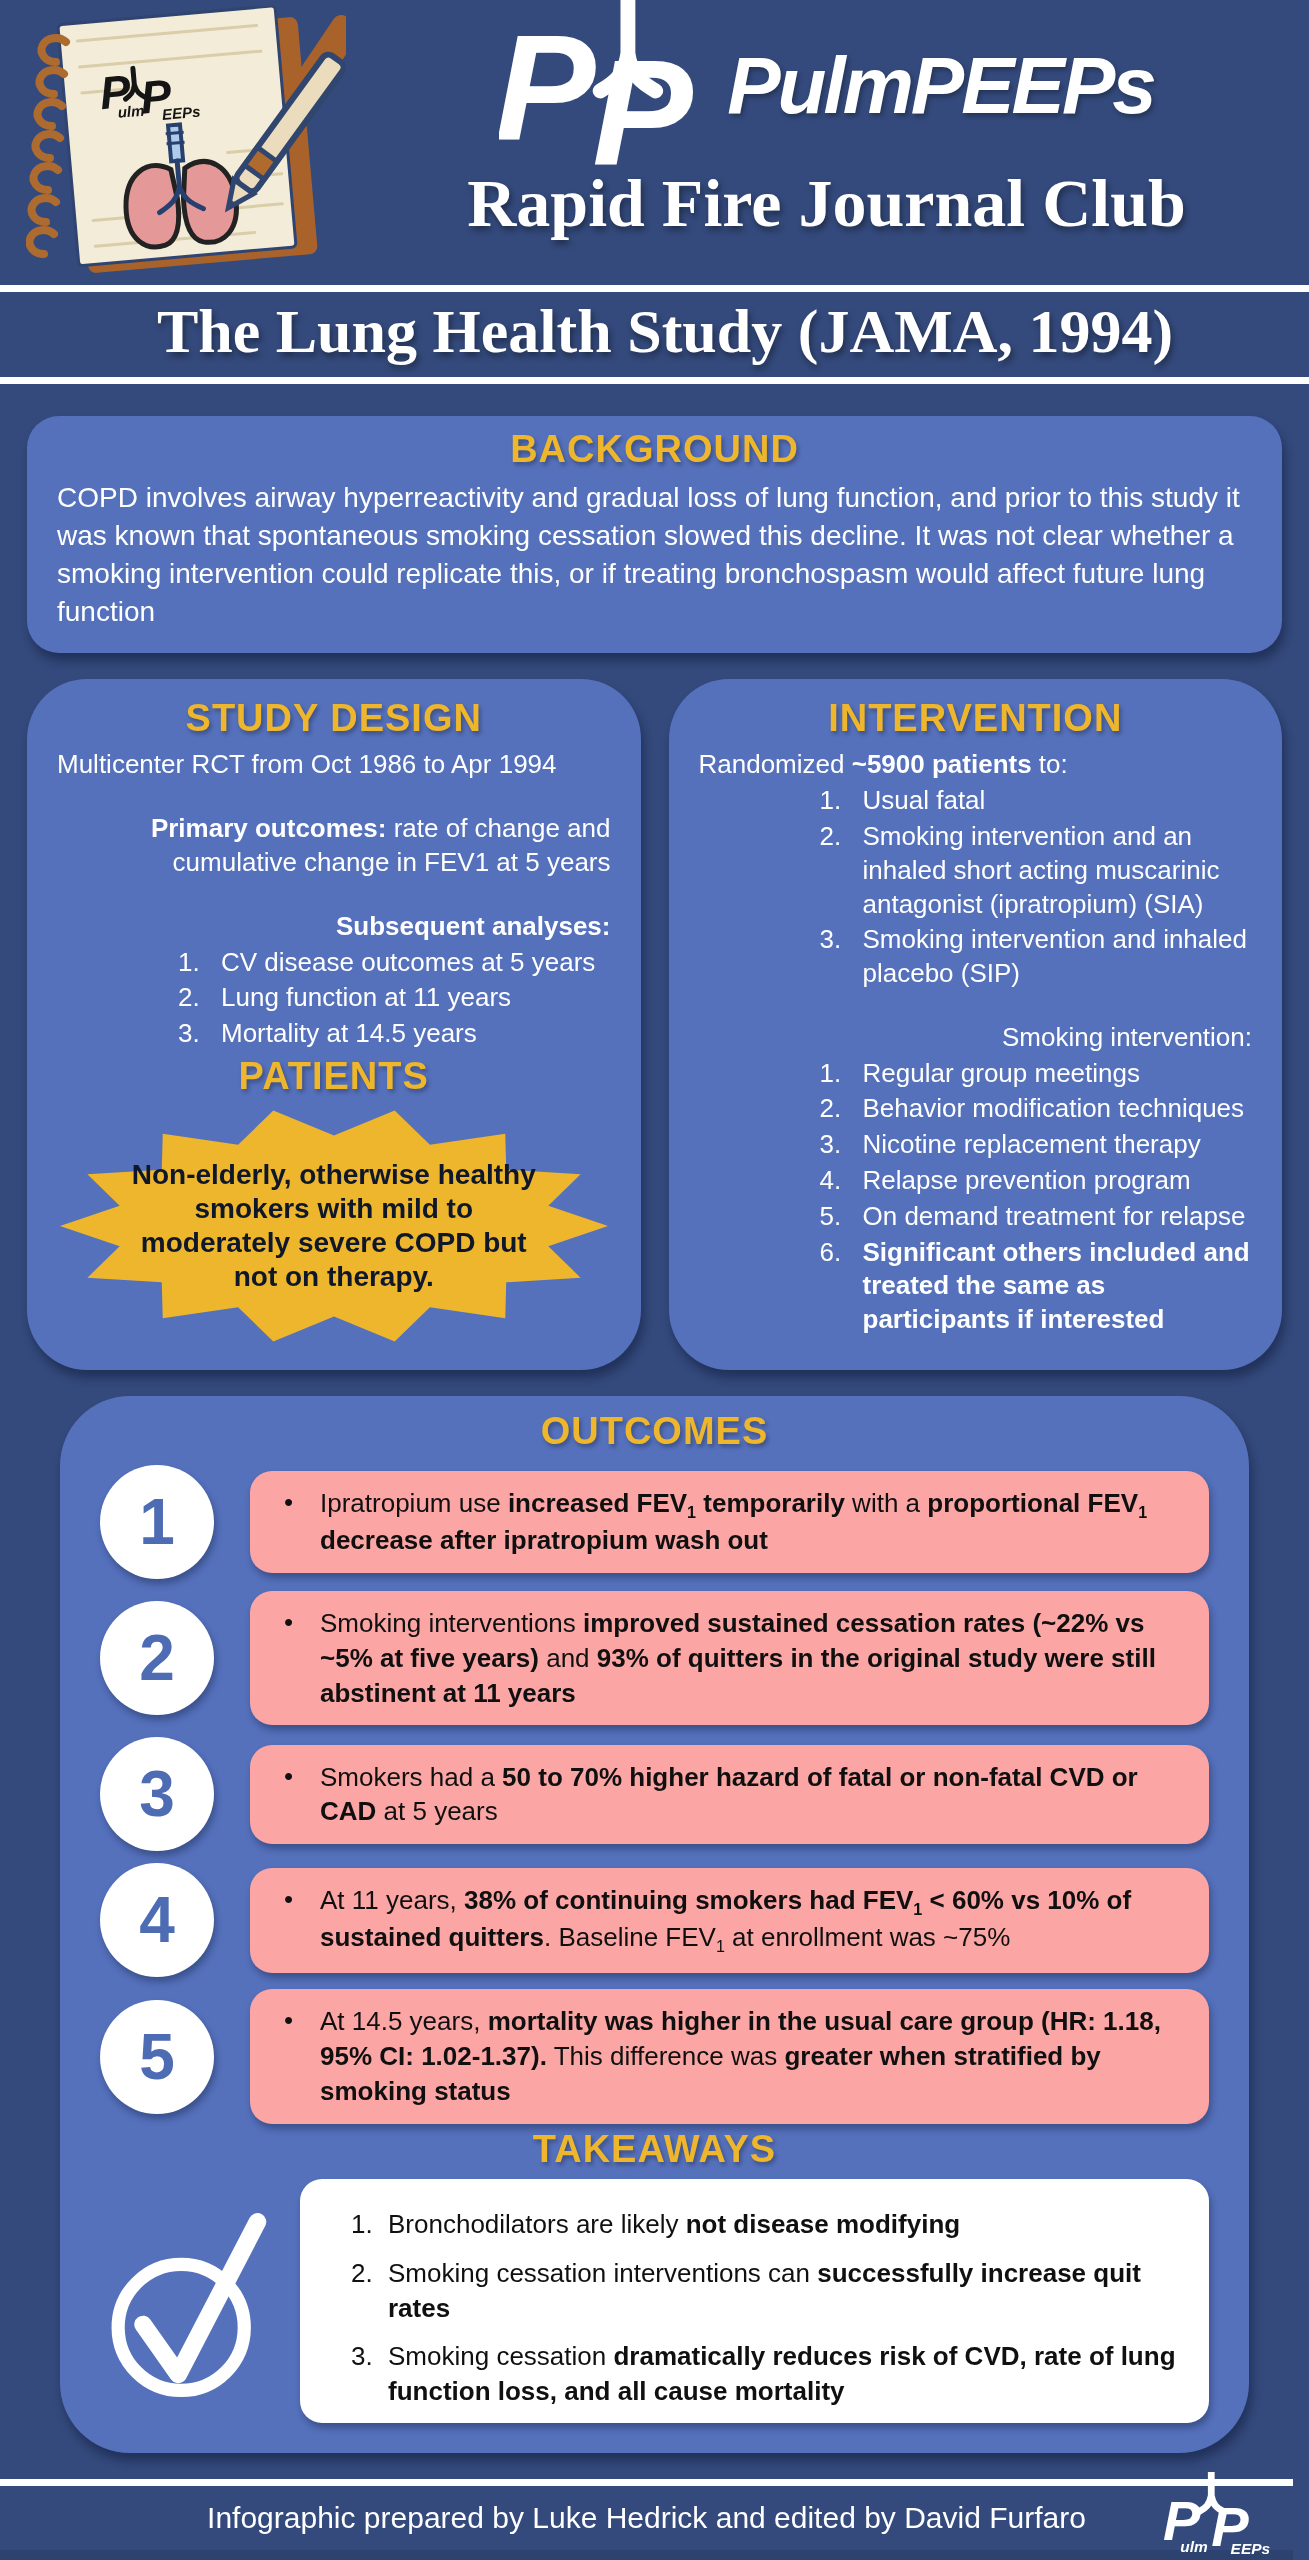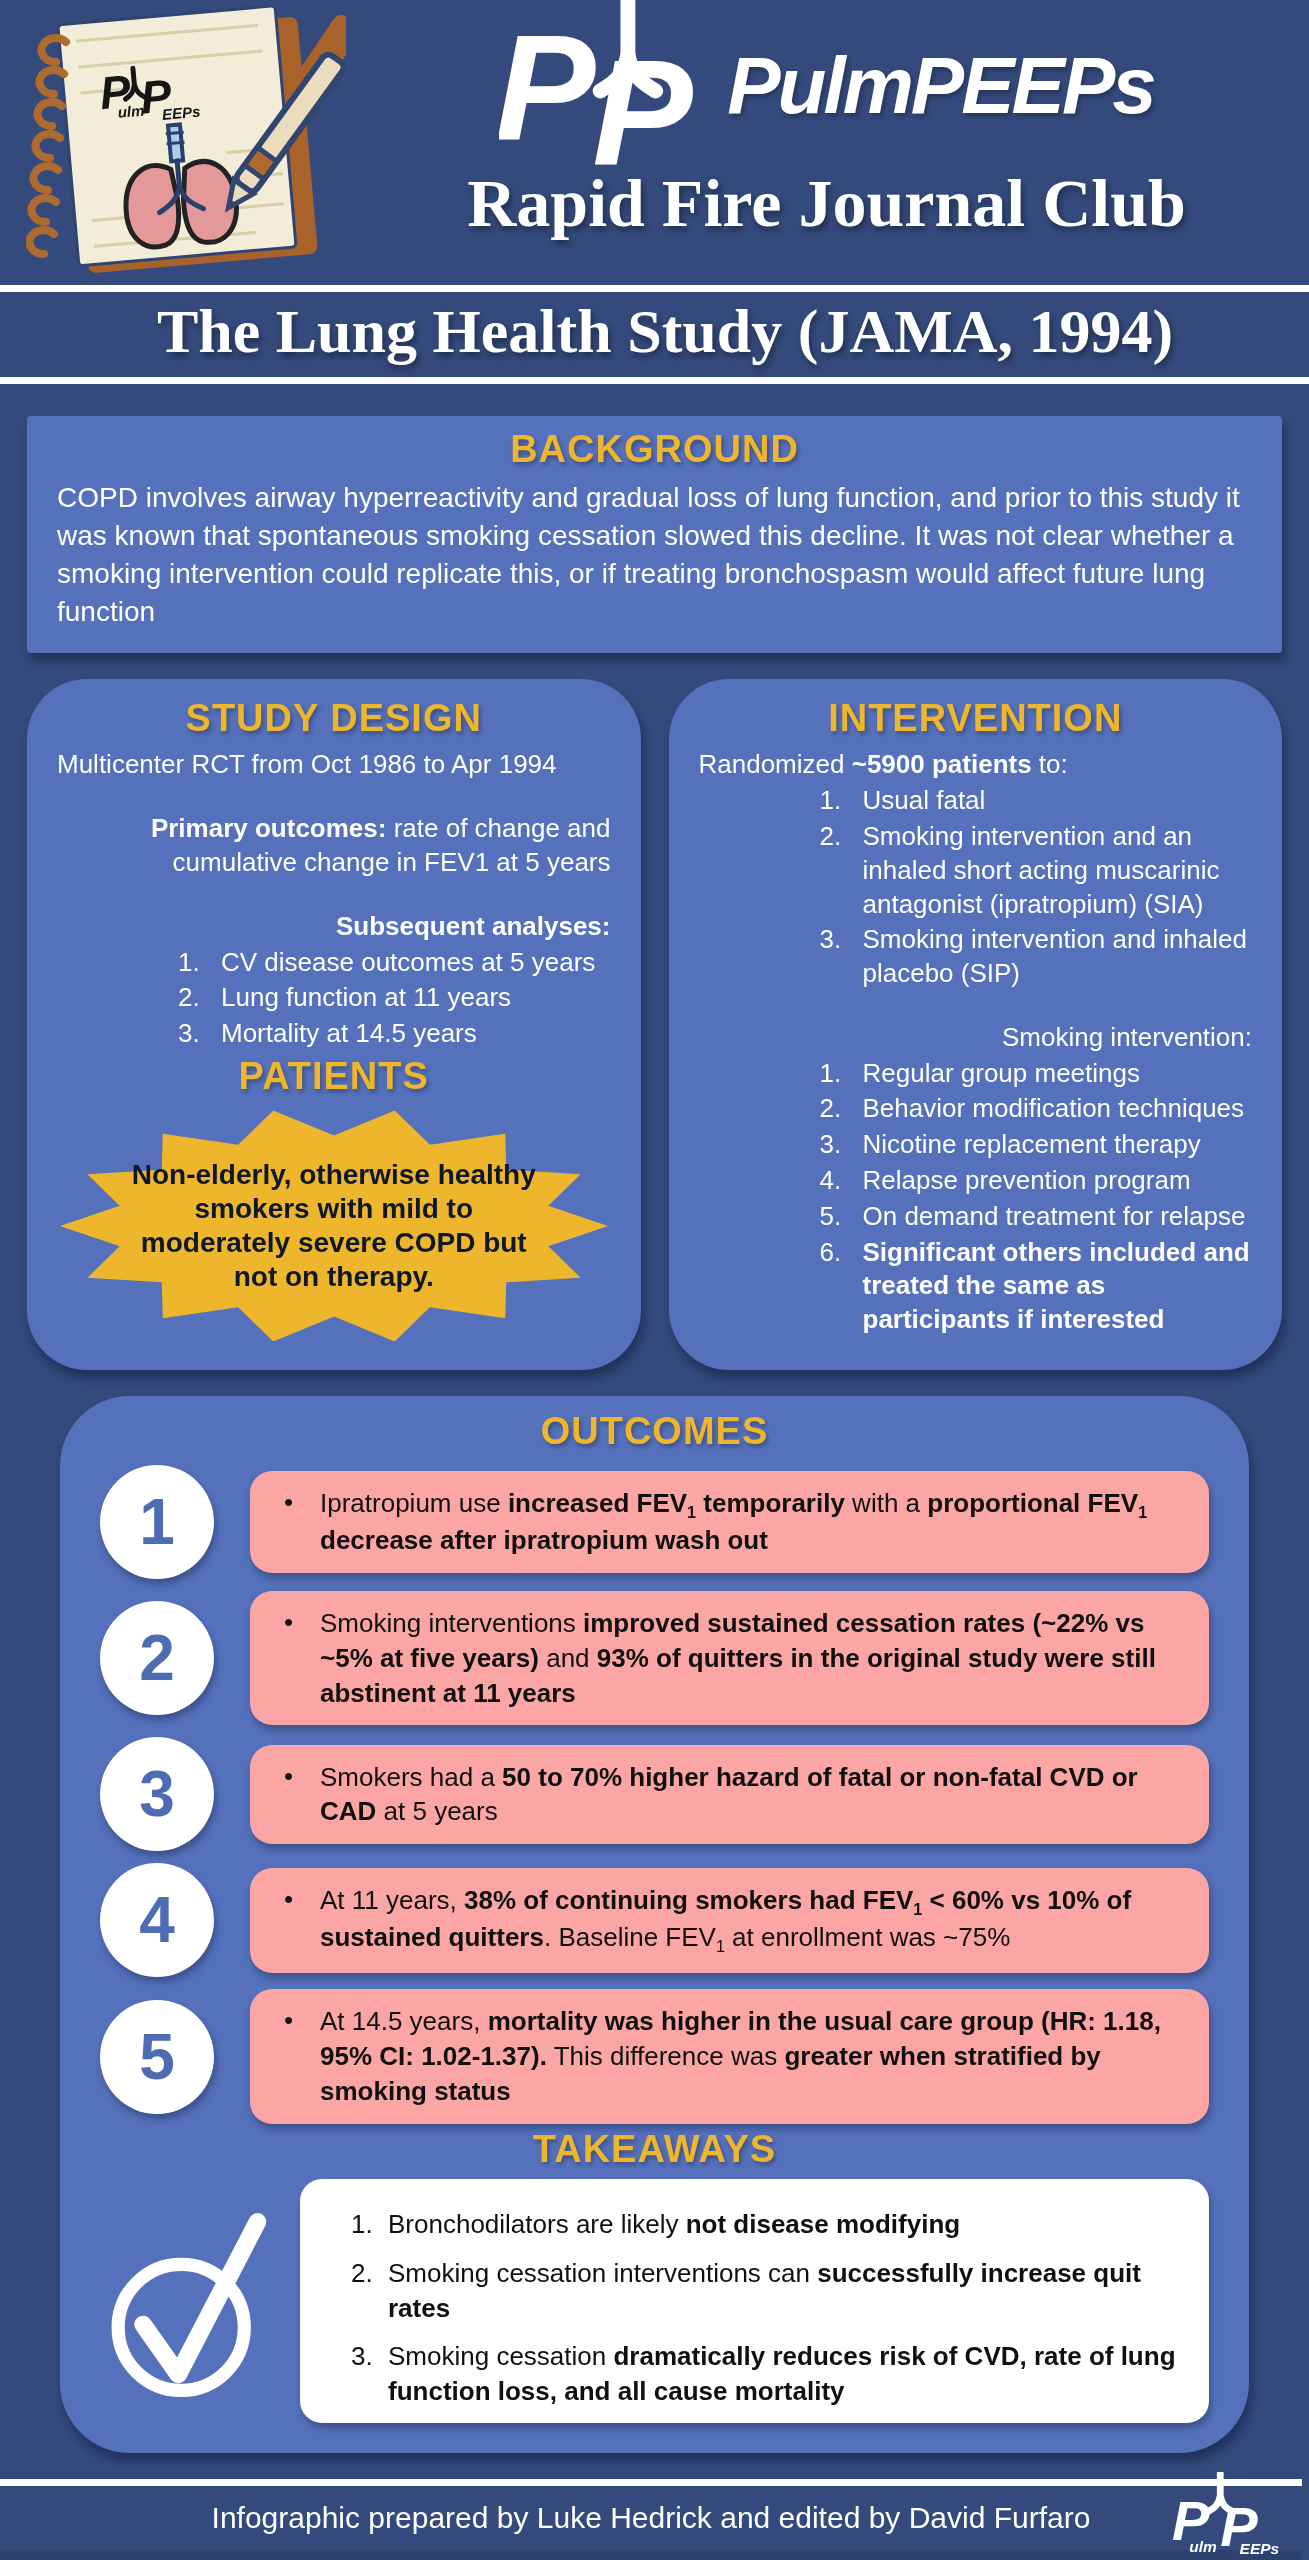--- a/index.html
+++ b/index.html
@@ -31,21 +31,21 @@
               text-align:center; padding:4px 0 10px; }
   .title-bar h1{ color:#fff; font-family:"Liberation Serif","DejaVu Serif",serif;
                  font-size:62px; font-weight:bold; text-shadow:2px 4px 6px rgba(0,0,0,.4);padding-left:21px; }
 
   
   .panel{ background:#5571BC; box-shadow:3px 8px 10px rgba(10,20,50,.45); }
   h2.section{ color:#EEB62C; font-size:38px; font-weight:bold; text-align:center;
               letter-spacing:1px; margin:4px 0 8px; text-shadow:2px 3px 4px rgba(0,0,0,.3); }
 
   
-  .bg-panel{ margin:32px 27px 0; border-radius:4px; padding:8px 30px 22px; }
+  .bg-panel{ margin:32px 27px 0; border-radius:32px; padding:8px 30px 22px; }
   .bg-panel p{ color:#fff; font-size:28px; line-height:1.36; }
 
   
   .columns{ display:flex; gap:28px; margin:26px 27px 0; align-items:stretch; }
   .col-panel{ flex:1; border-radius:60px; padding:14px 30px 24px; }
   .col-panel .body{ color:#fff; font-size:26px; line-height:1.3; }
   .sp{ margin-top:30px;text-align:right; }
   ol.plain{ margin:0; padding-left:150px; color:#fff; font-size:26px; line-height:1.3; }
   ol.plain li{ padding-left:14px; margin-top:2px; }
   .patients-head{ margin-top:16px; }
@@ -73,21 +73,21 @@
                  box-shadow:2px 5px 7px rgba(10,20,50,.35); }
   .takeaway-box ol{ margin:0; padding-left:52px; color:#101010; font-size:26px; line-height:1.34; }
   .takeaway-box li{ padding-left:8px; margin-top:14px; }
 
   
   .refs-panel{ margin:34px 40px 0; border-radius:24px; padding:16px 42px 18px; }
   .ref-line{ display:flex; color:#fff; font-size:23px; line-height:1.32; }
   .ref-num{ flex:0 0 46px; }
 
   
-  .footer{ position:absolute; left:0; right:7px; bottom:0; background:#344A7C;border-radius:24px; }
+  .footer{ position:absolute; left:0; right:16px; bottom:0; background:#344A7C;border-radius:24px; }
   .footer-rule{ border-top:7px solid #fff; }
   .footer-inner{ position:relative; height:64px; display:flex; align-items:center; justify-content:center; }
   .credit{ color:#fff; font-size:30px; }
   .footer-logo{ position:absolute; right:16px; top:-14px; width:116px; height:84px; }
   .bottom-strip{ height:10px; background:#2E4270; }
 </style>
 </head>
 <body>
 
 <div class="page">

